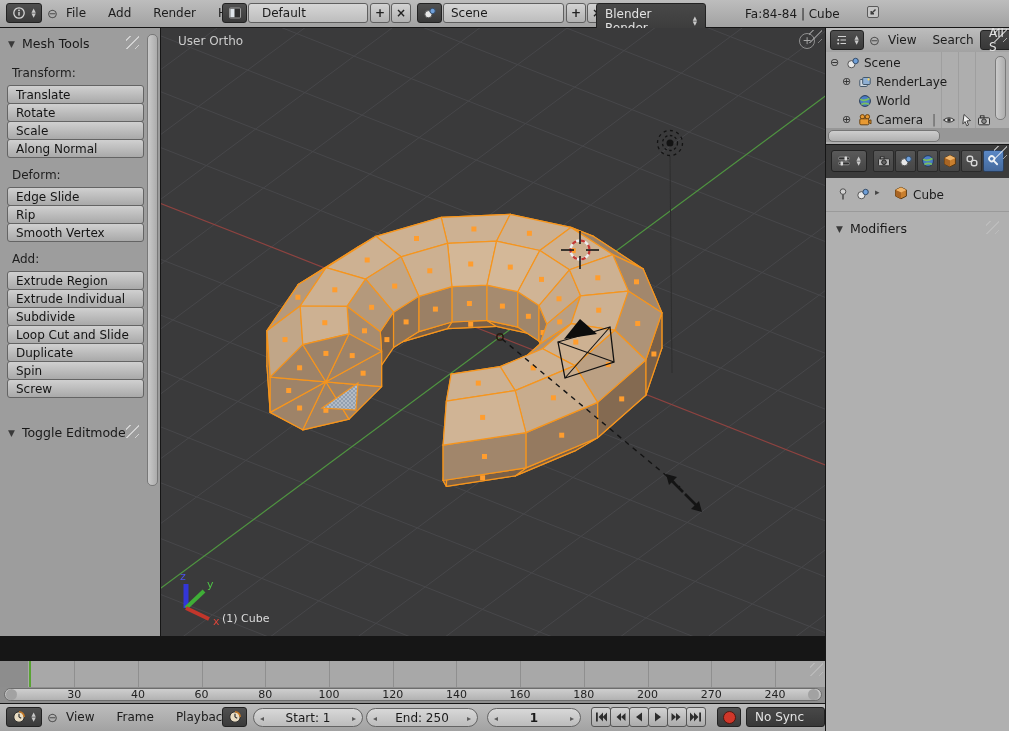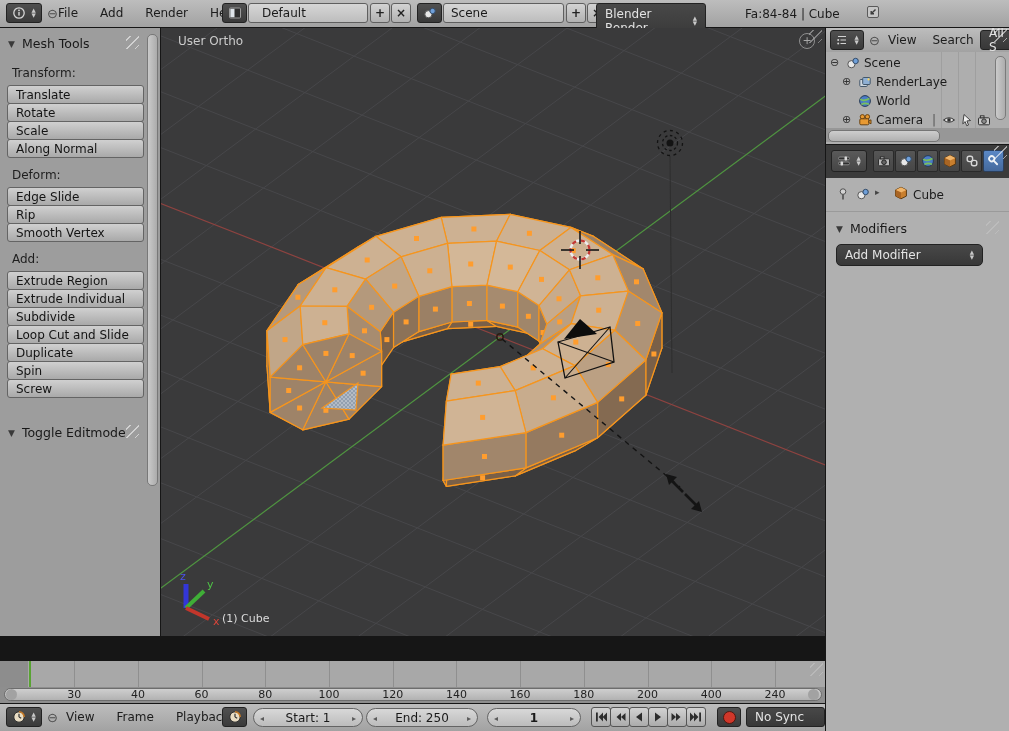--- a/index.html
+++ b/index.html
@@ -55,21 +55,21 @@
             <rect x="6.3" y="6" width="1.4" height="3.6" fill="#d6d6d6"></rect>
             <circle cx="7" cy="4.3" r="0.9" fill="#d6d6d6"></circle>
           </svg>
         </span>
       <span class="updown">
           <i>▲</i>
           <i>▼</i>
         </span>
     </div>
     <span class="abs circbtn" style="left:47px;top:7px;">⊖</span>
-    <div class="abs menurow" style="left:58px;top:6px;justify-content:space-between;">
+    <div class="abs menurow" style="left:66px;top:6px;justify-content:space-between;">
         <span class="menu">File</span>
         <span class="menu">Add</span>
         <span class="menu">Render</span>
         <span class="menu">Help</span>
       </div>
     <div class="abs darkbtn" style="left:222px;top:3px;width:25px;height:20px;">
       <span class="icn">
           <svg viewBox="0 0 14 14">
             <rect x="1.5" y="2" width="11" height="10" rx="1" fill="#2f2f2f" stroke="#9a9a9a"></rect>
             <rect x="2.3" y="2.8" width="4.2" height="8.4" fill="#dfe5ea"></rect>
@@ -420,21 +420,21 @@
         <div class="tl-num" style="left: 59.2px;">30</div>
         <div class="tl-num" style="left: 122.9px;">40</div>
         <div class="tl-num" style="left: 186.6px;">60</div>
         <div class="tl-num" style="left: 250.3px;">80</div>
         <div class="tl-num" style="left: 314px;">100</div>
         <div class="tl-num" style="left: 377.7px;">120</div>
         <div class="tl-num" style="left: 441.4px;">140</div>
         <div class="tl-num" style="left: 505.1px;">160</div>
         <div class="tl-num" style="left: 568.8px;">180</div>
         <div class="tl-num" style="left: 632.5px;">200</div>
-        <div class="tl-num" style="left: 696.2px;">400</div>
+        <div class="tl-num" style="left: 696.2px;">270</div>
         <div class="tl-num" style="left: 759.9px;">240</div>
       </div>
     <div class="gripd" style="left:810px;top:2px;"></div>
   </div>
 
   <div class="abs hdr" style="left:0;top:704px;width:825px;height:27px;">
     <div class="abs darkbtn" style="left:6px;top:3px;width:36px;height:20px;">
       <span class="icn">
           <svg viewBox="0 0 14 14">
             <circle cx="7" cy="7" r="5.2" fill="#e9ddc4" stroke="#2e2e2e"></circle>
@@ -714,22 +714,15 @@
           </svg>
         </span>
       <span class="abs menu" style="left:87px;top:10px;">Cube</span>
     </div>
     <div class="abs" style="left:0;top:66px;width:183px;height:1px;background:#9a9a9a;"></div>
     <div class="abs panelhdr" style="left:10px;top:76px;">
       <span class="tri">▼</span>
       <span>Modifiers</span>
     </div>
     <div class="gripd" style="left:160px;top:76px;"></div>
-    <div class="abs darkfield" style="left:10px;top:99px;width:147px;height:22px;border-radius:5px;">
-      <span>Add Modifier</span>
-      <span class="updown" style="margin-left:auto;">
-          <i>▲</i>
-          <i>▼</i>
-        </span>
-    </div>
   </div>
 
 </div>
 
 </body></html>

